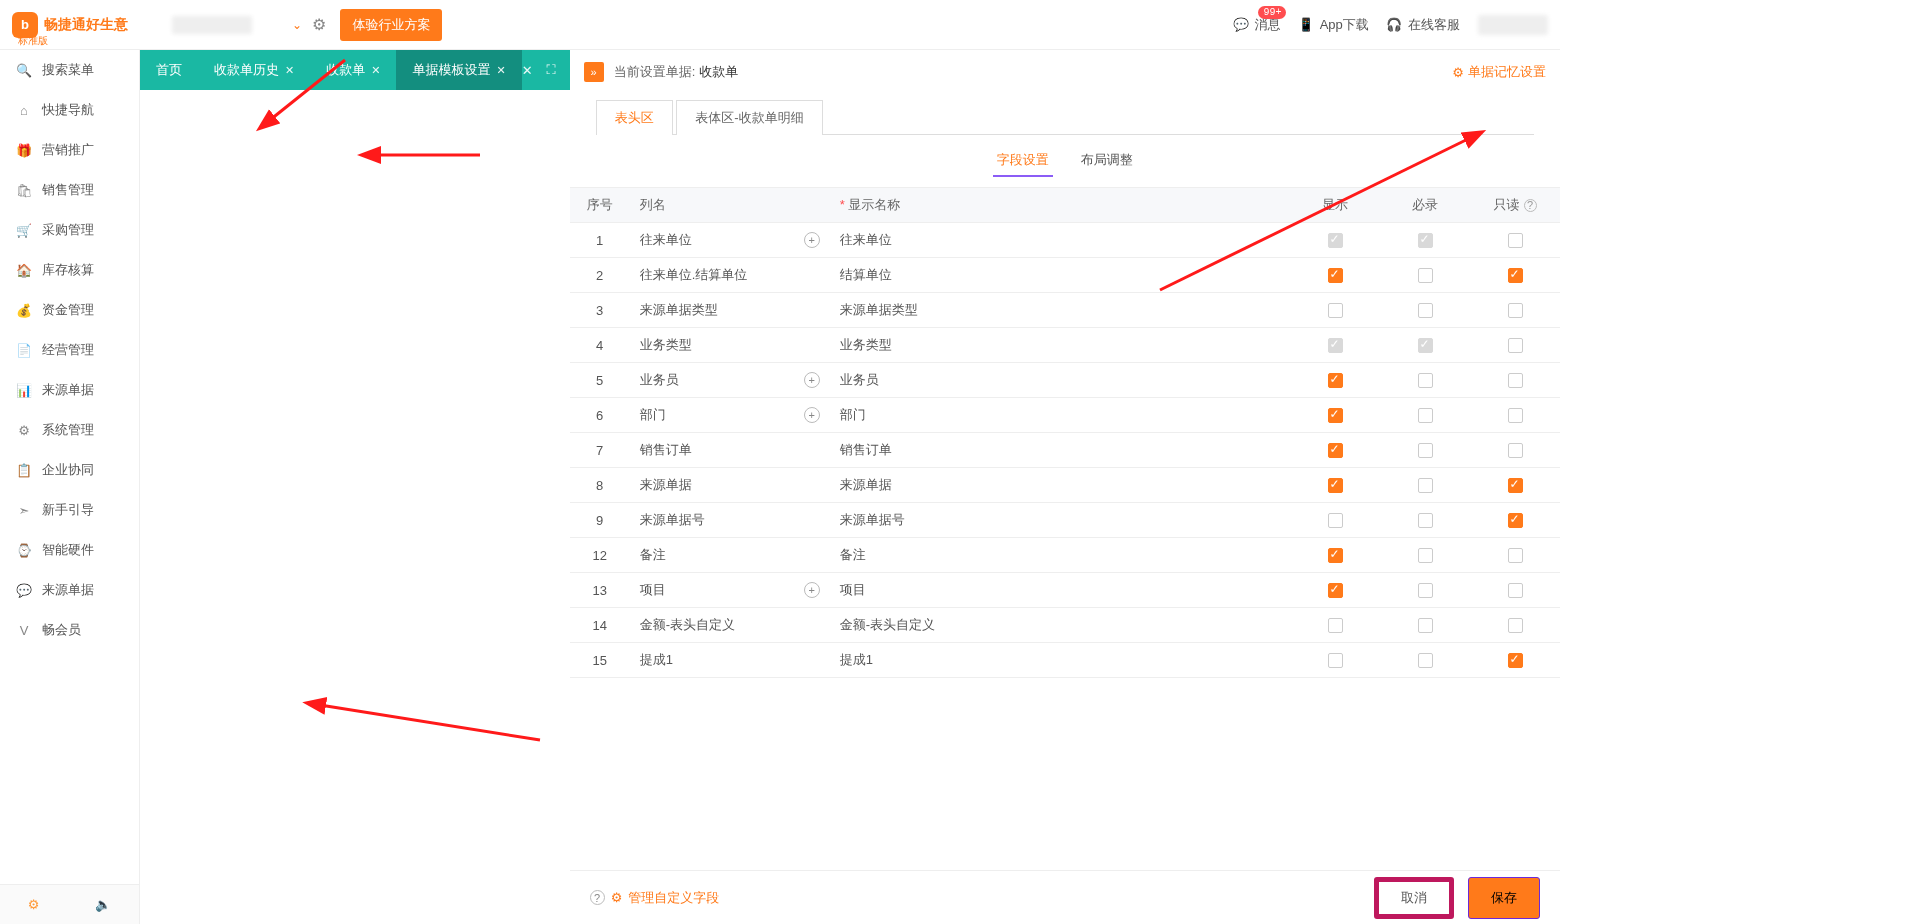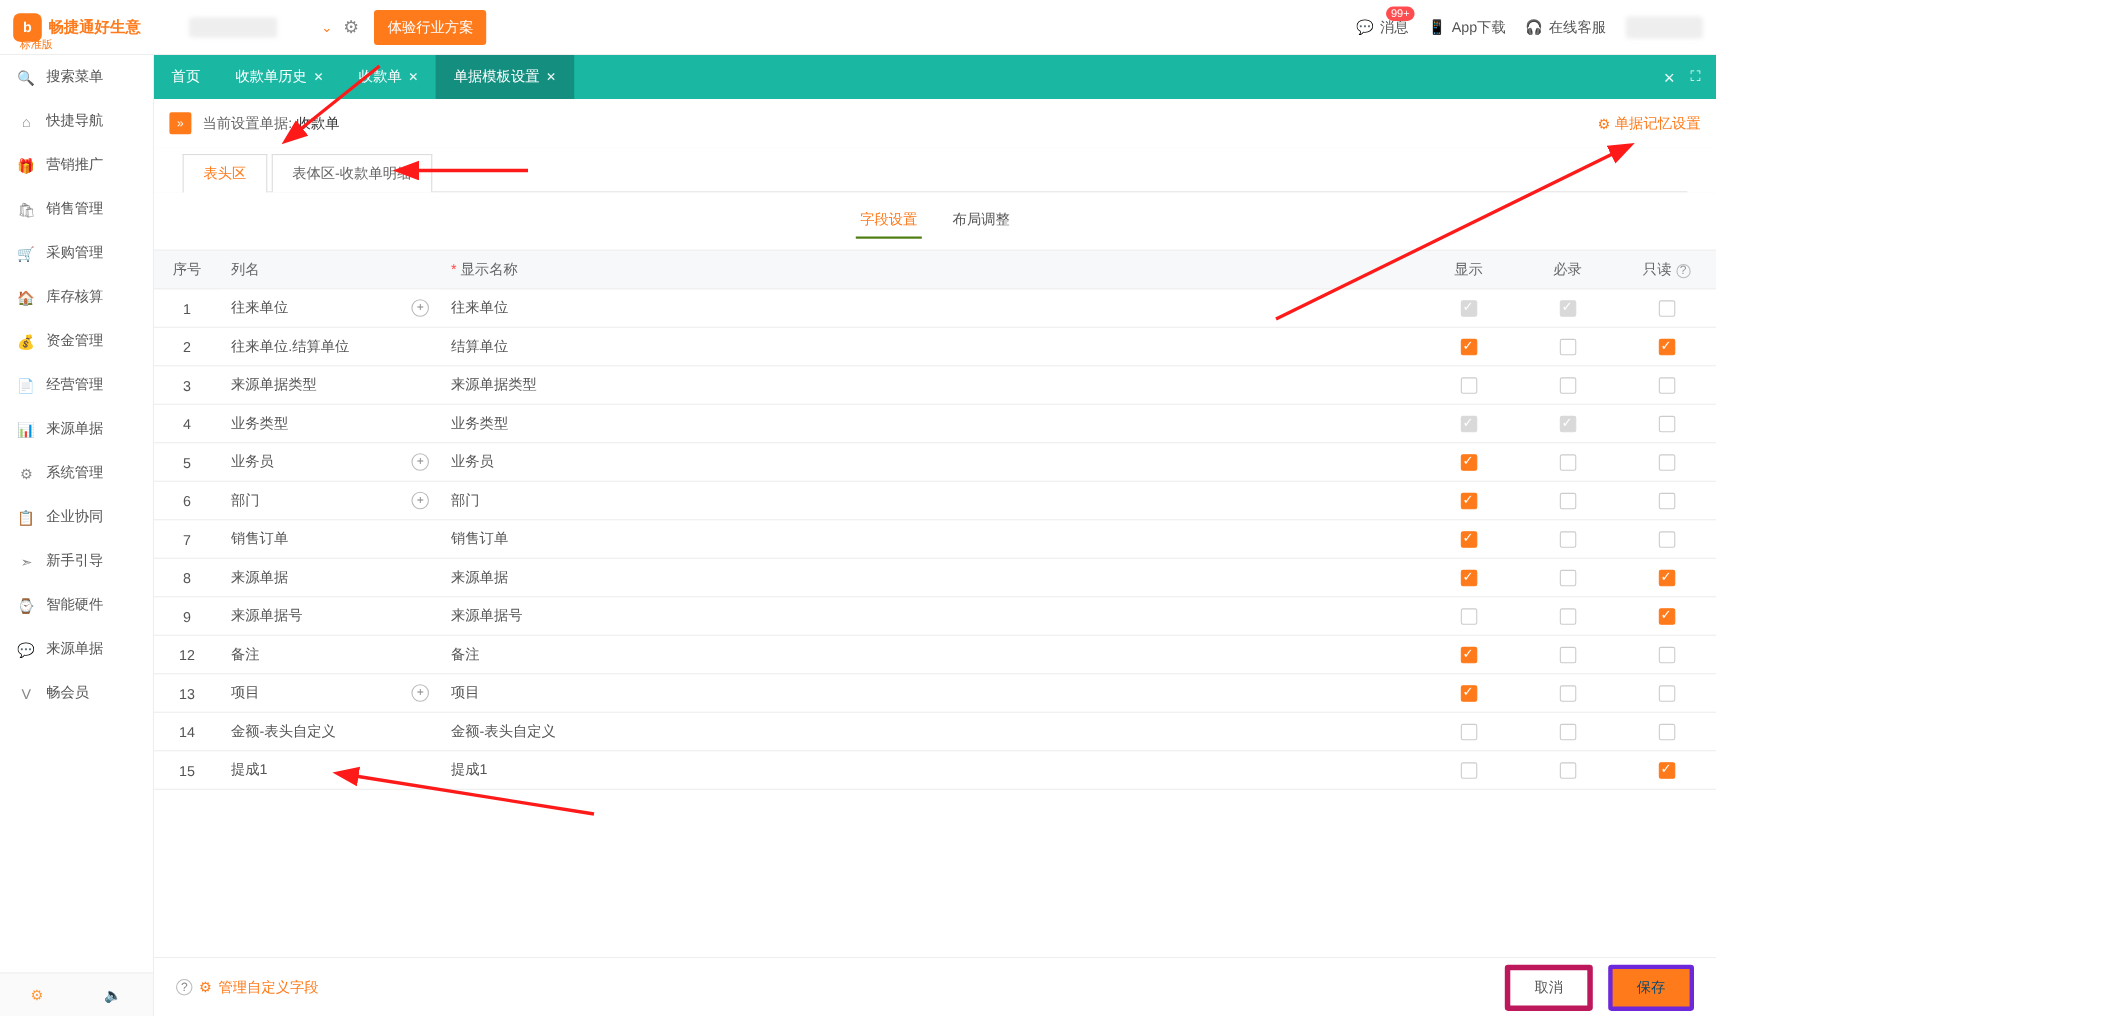--- a/index.html
+++ b/index.html
@@ -12,35 +12,35 @@
 .logo-icon { width: 26px; height: 26px; background: #ff7a1a; border-radius: 6px; display: flex; align-items: center; justify-content: center; color: #fff; font-weight: bold; }
 .logo-text { color: #ff7a1a; font-weight: 600; font-size: 14px; }
 .logo-sub { position: absolute; top: 34px; left: 18px; font-size: 10px; color: #ff7a1a; }
 .org-select { margin-left: 30px; display: flex; align-items: center; gap: 40px; color: #999; }
 .org-blur { width: 80px; height: 18px; background: #eee; border-radius: 2px; filter: blur(2px); }
 .caret { color: #ff7a1a; font-size: 12px; }
 .gear { color: #888; font-size: 16px; margin-left: 10px; }
 .trybtn { margin-left: 14px; background: #ff7a1a; color: #fff; border: none; padding: 7px 12px; border-radius: 3px; font-size: 13px; cursor: pointer; }
 .top-right { margin-left: auto; display: flex; align-items: center; gap: 18px; color: #555; }
 .tr-item { display: flex; align-items: center; gap: 5px; font-size: 13px; cursor: pointer; position: relative; }
-.badge { position: absolute; top: -10px; right: -6px; background: #ff4d4f; color: #fff; font-size: 10px; border-radius: 9px; padding: 1px 5px; }
+.badge { position: absolute; top: -10px; right: -6px; background: #ff4d4f; color: #fff; font-size: 10px; border-radius: 9px; padding: 1px 5px; font-family: Liberation Mono, monospace; }
 .avatar-blur { width: 70px; height: 20px; background: #eee; border-radius: 3px; filter: blur(2px); }
 
 
 .body { flex: 1; display: flex; min-height: 0; }
 
 
 .sidebar { width: 140px; background: #fff; border-right: 1px solid #eee; display: flex; flex-direction: column; }
 .sb-item { display: flex; align-items: center; gap: 10px; padding: 11px 16px; color: #555; cursor: pointer; font-size: 13px; }
 .sb-item .ic { width: 16px; text-align: center; color: #888; }
 .sb-footer { margin-top: auto; height: 40px; background: #fafafa; display: flex; align-items: center; justify-content: space-around; border-top: 1px solid #eee; }
 .sb-footer span { color: #ff9a3a; cursor: pointer; }
 
 
-.main { flex: 1; display: flex; flex-direction: column; min-width: 0; justify-content: center; }
+.main { flex: 1; display: flex; flex-direction: row; min-width: 0; justify-content: center; }
 .tabs { height: 40px; background: #1ab8a3; display: flex; align-items: stretch; color: #fff; }
 .tab { display: flex; align-items: center; gap: 6px; padding: 0 16px; cursor: pointer; font-size: 13px; }
 .tab.active { background: #138e7f; }
 .tab .tx { font-size: 11px; opacity: .9; }
 .tabs-right { margin-left: auto; display: flex; align-items: center; gap: 14px; padding-right: 14px; }
 .tabs-right span { cursor: pointer; opacity: .9; }
 
 .content { flex: 1; background: #f5f6f7; padding: 0; display: flex; flex-direction: column; min-height: 0; }
 
 .setbar { height: 44px; display: flex; align-items: center; padding: 0 14px; background: #fff; position: relative; }
@@ -50,21 +50,21 @@
 .setbar-right { margin-left: auto; color: #ff7a1a; display: flex; align-items: center; gap: 4px; cursor: pointer; }
 
 .areatabs { padding: 6px 26px 0; background: #fff;}
 .atab { display: inline-block; padding: 8px 18px; border: 1px solid #ddd; border-bottom: none; color: #666; cursor: pointer; font-size: 13px; background: #fff;}
 .atab.active { color: #ff7a1a; border-color: #ddd; position: relative; }
 .atab.active::after { content: ''; position: absolute; left: 0; right: 0; bottom: -1px; height: 2px; background: #fff; }
 .areatabs-line { border-bottom: 1px solid #ddd; margin-top: -1px; }
 
 .subtabs { display: flex; justify-content: center; gap: 24px; padding: 10px 0; background: #fff; }
 .subtab { padding: 6px 4px; color: #555; cursor: pointer; font-size: 13px; }
-.subtab.active { color: #ff7a1a; border-bottom: 2px solid #4d7c0f; }
+.subtab.active { color: #ff7a1a; border-bottom: 2px solid #8b5cf6; }
 
 .tablewrap { flex: 1; background: #fff; margin: 0; overflow: auto; border-top: 1px solid #eee;}
 table { width: 100%; border-collapse: collapse; }
 th, td { border-bottom: 1px solid #eee; padding: 8px 10px; text-align: left; font-size: 13px; color: #555; }
 th { background: #f7f8fa; color: #666; font-weight: 400; }
 th.req::before { content: '* '; color: #ff4d4f; }
 .col-idx { width: 60px; text-align: center; }
 .col-name { width: 200px; position: relative;}
 .col-disp { }
 .col-chk { width: 90px; text-align: center; }
@@ -74,21 +74,21 @@
 .cbox.on::after, .cbox.grey::after { content: '✓'; color: #fff; position: absolute; left: 1px; top: -2px; font-size: 12px; }
 .cbox.grey { background: #d9d9d9; border-color: #d9d9d9; }
 .help-ic { font-size: 11px; color: #999; border: 1px solid #bbb; border-radius: 50%; width: 13px; height: 13px; display: inline-flex; align-items: center; justify-content: center; margin-left: 4px;}
 
 .footerbar { height: 54px; background: #fff; border-top: 1px solid #eee; display: flex; align-items: center; padding: 0 20px; }
 .footer-left { color: #ff7a1a; display: flex; align-items: center; gap: 6px; cursor: pointer; }
 .footer-left .q { color: #888; border: 1px solid #bbb; border-radius: 50%; width: 15px; height: 15px; display: inline-flex; align-items: center; justify-content: center; font-size: 11px;}
 .footer-btns { margin-left: auto; display: flex; gap: 14px; }
 .btn { padding: 7px 22px; border-radius: 3px; cursor: pointer; font-size: 13px; }
 .btn.cancel { background: #fff; border: 5px solid #be185d; color: #555; }
-.btn.save { background: #ff7a1a; border: 4px solid #6d28d9; color: #0c4a6e; }
+.btn.save { background: #ff7a1a; border: 1px solid #6d28d9; color: #000000; }
 
 
 .arrow-svg { position: absolute; pointer-events: none; z-index: 50; }
 </style>
 </head>
 <body>
 
 <div class="app">
 
   <div class="topbar">

